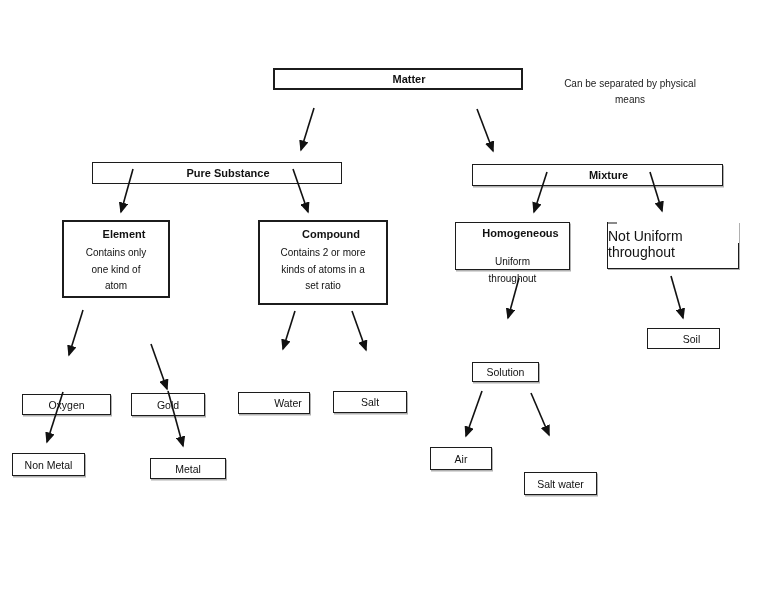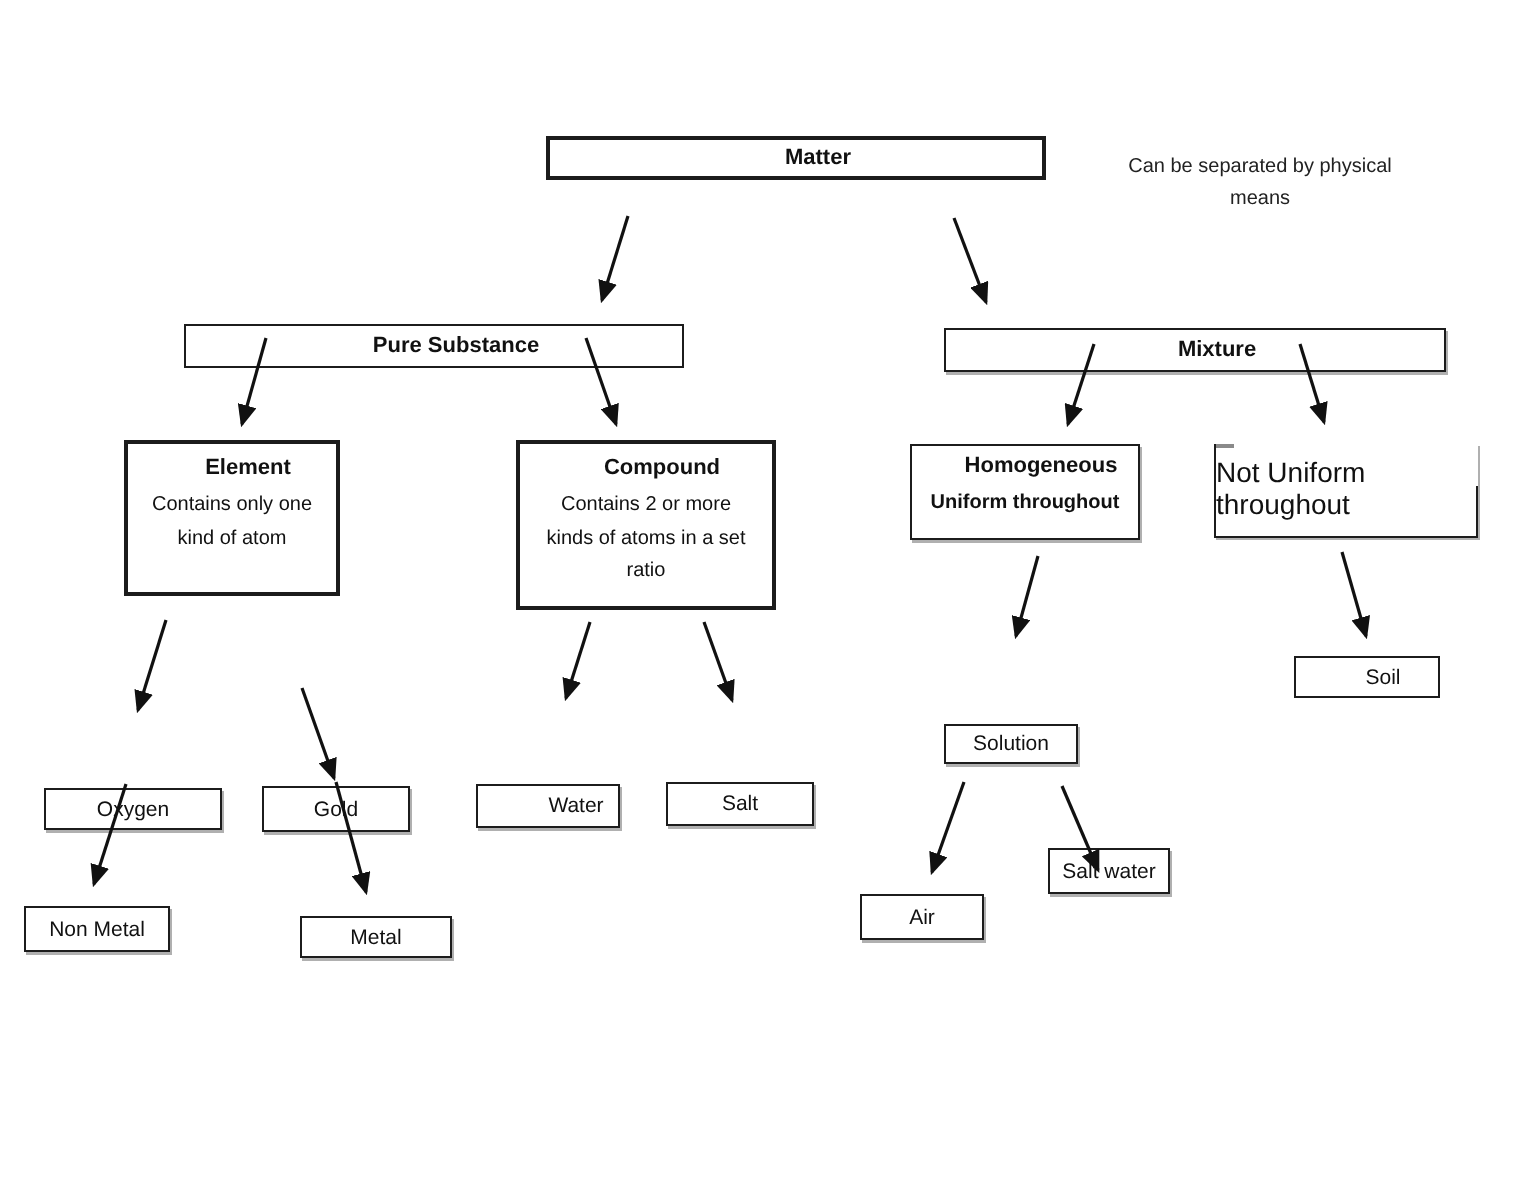--- a/index.html
+++ b/index.html
@@ -45,21 +45,21 @@
   .box.big .box-title {
     font-weight: bold;
     font-size: 11px;
     margin-top: 6px;
     padding-left: 16px;
   }
   .box.big .box-desc {
     font-size: 10px;
     line-height: 1.65;
     margin-top: 5px;
-    padding: 0 9px;
+    padding: 0 19px;
   }
   .shadow { box-shadow: 1px 1.5px 0 #b0b0b0; }
   
   .box.partial {
     border: none;
     border-left: 1.5px solid #1c1c1c;
     border-bottom: 1.5px solid #1c1c1c;
     box-shadow: 1px 1px 0 #b0b0b0;
     align-items: flex-end;
     padding-bottom: 8px;
@@ -107,21 +107,21 @@
   <div class="box big" style="left:62px; top:220px; width:108px; height:78px;">
     <div class="box-title">Element</div>
     <div class="box-desc">Contains only one kind of atom</div>
   </div>
   <div class="box big" style="left:258px; top:220px; width:130px; height:85px;">
     <div class="box-title">Compound</div>
     <div class="box-desc">Contains 2 or more kinds of atoms in a set ratio</div>
   </div>
   <div class="box big shadow" style="left:455px; top:222px; width:115px; height:48px; border-width:1.5px;text-align:center;">
     <div class="box-title" style="margin-top:4px;">Homogeneous</div>
-    <div class="box-desc" style="margin-top:5px;font-weight:bold;">Uniform throughout</div>
+    <div class="box-desc" style="margin-top:15px;">Uniform throughout</div>
   </div>
   <div class="box partial" style="left:607px; top:222px; width:132px; height:47px; font-size:14px;">
     <span>Not Uniform throughout</span>
   </div>
 
   <div class="box" style="left:647px; top:328px; width:73px; height:21px;padding-left:16px;">
     <span>Soil</span>
   </div>
   <div class="box shadow" style="left:472px; top:362px; width:67px; height:20px;">
     <span>Solution</span>
@@ -141,21 +141,21 @@
 
   <div class="box shadow" style="left:12px; top:453px; width:73px; height:23px;">
     <span>Non Metal</span>
   </div>
   <div class="box shadow" style="left:150px; top:458px; width:76px; height:21px;">
     <span>Metal</span>
   </div>
   <div class="box shadow" style="left:430px; top:447px; width:62px; height:23px;">
     <span>Air</span>
   </div>
-  <div class="box shadow" style="left:524px; top:424px; width:61px; height:23px;justify-content:center;">
+  <div class="box shadow" style="left:524px; top:472px; width:73px; height:23px;justify-content:center;">
     <span>Salt water</span>
   </div>
 
   <svg class="arrows" viewBox="0 0 768 594">
     <defs>
       <marker id="ah" viewBox="0 0 10 10" refX="8.5" refY="5" markerWidth="7" markerHeight="6" orient="auto" preserveAspectRatio="none">
         <path d="M0,0 L10,5 L0,10 Z" fill="#111"></path>
       </marker>
     </defs>
     <line x1="314" y1="108" x2="301" y2="150" marker-end="url(#ah)"></line>

